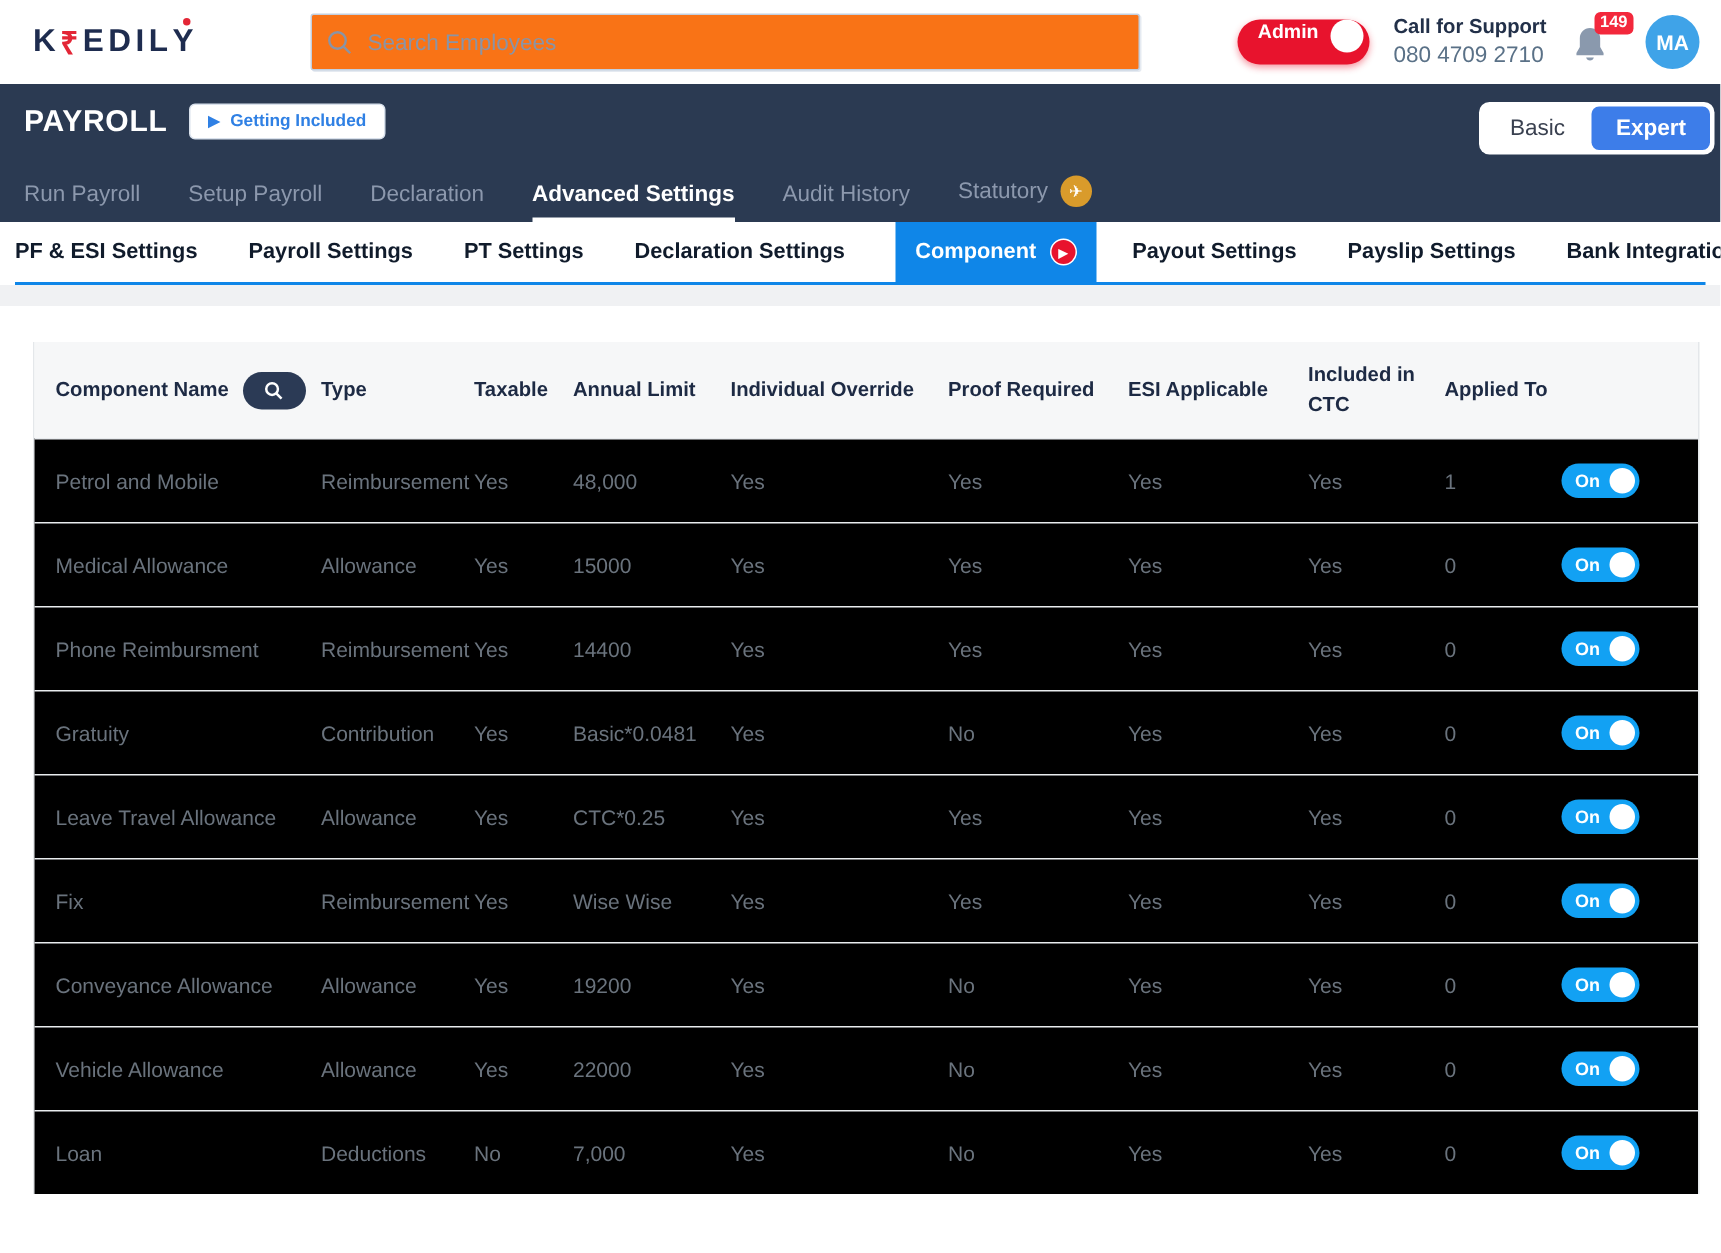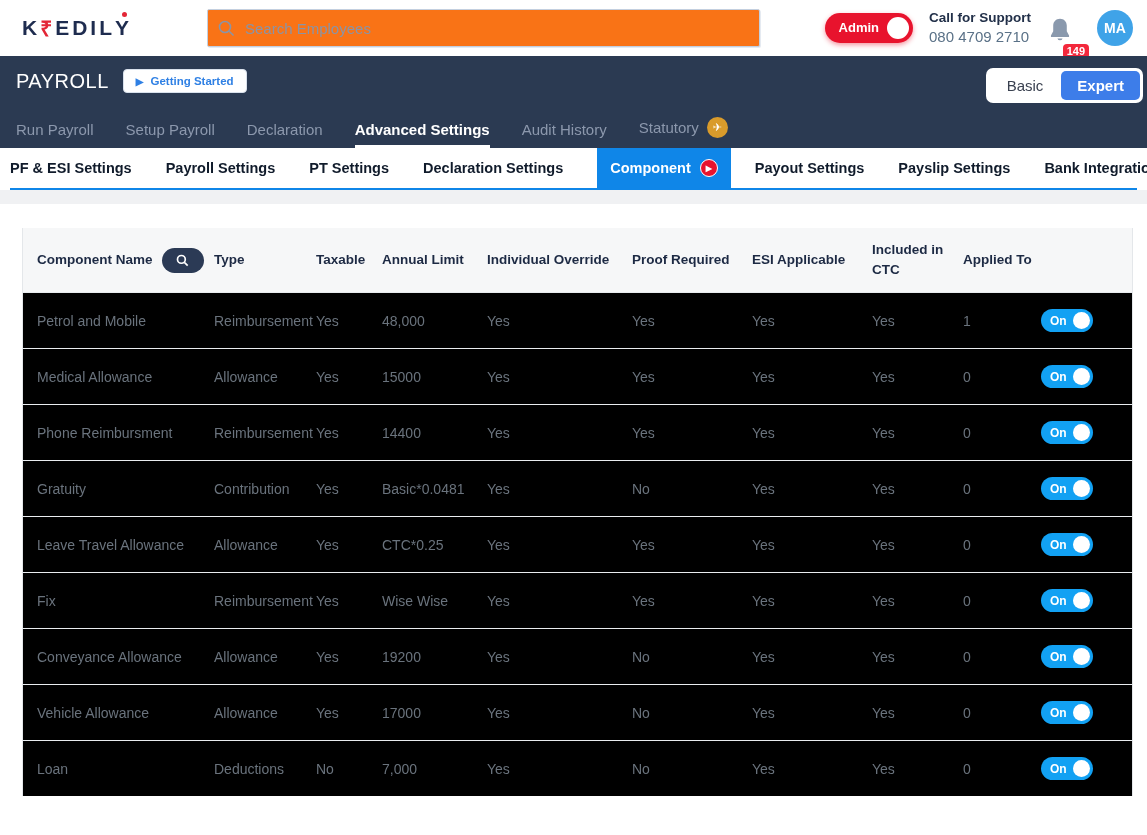--- a/index.html
+++ b/index.html
@@ -10,35 +10,35 @@
   .topbar { height:56px; background:#ffffff; display:flex; align-items:center; padding:0 14px 0 22px; position:relative; }
   .logo { font-size:21px; font-weight:bold; letter-spacing:3px; color:#1e2c4f; display:flex; align-items:center; }
   .logo .rupee { color:#e32636; }
   .logo .logo-y { position:relative; }
   .logo .logo-y::before { content:""; position:absolute; top:-4px; left:42%; width:5px; height:5px; border-radius:50%; background:#e32636; }
   .search-wrap { position:absolute; left:207px; top:9px; width:553px; height:38px; border:1px solid #c3cfdf; border-radius:2px; background:#f97316; display:flex; align-items:center; padding:0 10px; box-shadow:1px 1px 0 rgba(180,195,215,.35); }
   .search-wrap svg { flex:0 0 auto; margin-right:10px; }
   .search-wrap input { border:none; outline:none; flex:1; font-size:15px; color:#3c4858; font-family:inherit; background:transparent; }
   .search-wrap input::placeholder { color:#8a94a6; }
   .top-right { margin-left:auto; display:flex; align-items:center; gap:16px; }
-  .admin-pill { background:#e8132d; border-radius:999px; height:30px; display:flex; align-items:center; padding:0 4px 0 14px; box-shadow:0 2px 5px rgba(232,19,45,.45); cursor:pointer; }
+  .admin-pill { background:#e8132d; border-radius:999px; height:30px; display:flex; align-items:flex-start; padding:0 4px 0 14px; box-shadow:0 2px 5px rgba(232,19,45,.45); cursor:pointer; }
   .admin-pill .admin-label { color:#fff; font-size:13px; font-weight:bold; margin-right:8px; }
   .admin-pill .knob { width:22px; height:22px; border-radius:50%; background:#fff; }
   .support { text-align:left; line-height:1.3; }
   .support .s1 { font-size:13.5px; font-weight:bold; color:#223049; }
   .support .s2 { font-size:15px; color:#5a7187; }
   .bell-wrap { position:relative; width:34px; height:36px; cursor:pointer; }
   .bell-wrap svg { position:absolute; left:0; bottom:2px; }
-  .bell-badge { position:absolute; top:-2px; right:-8px; background:#f3283c; color:#fff; font-size:11px; font-weight:bold; border-radius:4px; padding:2px 4px; line-height:1;margin-top:36px; }
+  .bell-badge { position:absolute; top:-2px; right:-8px; background:#f3283c; color:#fff; font-size:11px; font-weight:bold; border-radius:4px; padding:2px 4px; line-height:1; }
   .avatar { width:36px; height:36px; border-radius:50%; background:#3fa3e8; color:#fff; font-size:14px; font-weight:bold; display:flex; align-items:center; justify-content:center; cursor:pointer; }
 
   
   .navy { height:92px; background:#2b3a52; padding:0 16px; position:relative; }
   .navy-row1 { display:flex; align-items:center; padding-top:13px; }
-  .page-title { color:#ffffff; font-size:20px; letter-spacing:.5px; font-weight:normal; }
+  .page-title { color:#ffffff; font-size:20px; letter-spacing:.5px; font-weight:bold; }
   .getting-started { margin-left:14px; background:#fff; border:1px solid #d9e1ec; border-radius:4px; padding:5px 12px; display:flex; align-items:center; gap:7px; color:#2f80e4; font-size:11.5px; font-weight:bold; cursor:pointer; font-family:inherit; }
   .getting-started .play { font-size:10px; }
   .mode-switch { position:absolute; right:4px; top:12px; background:#fff; border-radius:7px; padding:3px; display:flex; align-items:center; }
   .mode-basic { padding:6px 18px; color:#3a4150; font-size:15px; cursor:pointer; }
   .mode-expert { padding:6px 16px; background:#3d7de9; color:#fff; font-size:15px; font-weight:bold; border-radius:5px; cursor:pointer; }
   .navy-nav { position:absolute; left:16px; right:16px; bottom:0; display:flex; gap:32px; align-items:flex-end; }
   .navy-nav .nav-item { color:#8c98ad; font-size:15px; padding-bottom:10px; cursor:pointer; display:flex; align-items:center; gap:8px; }
   .navy-nav .nav-item.active { color:#fff; font-weight:bold; border-bottom:3px solid #fff; padding-bottom:7px; }
   .plane-badge { width:21px; height:21px; border-radius:50%; background:#d99b2b; color:#fff; font-size:11px; display:flex; align-items:center; justify-content:center; }
 
@@ -107,21 +107,21 @@
     </div>
     <div class="avatar">MA</div>
   </div>
 </div>
 
 <div class="navy">
   <div class="navy-row1">
     <div class="page-title">PAYROLL</div>
     <button class="getting-started">
       <span class="play">▶</span>
-      <span>Getting Started</span>
+      <span>Getting Included</span>
     </button>
   </div>
   <div class="mode-switch">
     <span class="mode-basic">Basic</span>
     <span class="mode-expert">Expert</span>
   </div>
   <div class="navy-nav">
       <div class="nav-item">
         <span>Run Payroll</span>
       </div>
@@ -316,21 +316,21 @@
             <div class="toggle">
               <span class="t-label">On</span>
               <span class="t-knob"></span>
             </div>
           </div>
         </div>
         <div class="t-row">
           <div>Vehicle Allowance</div>
           <div>Allowance</div>
           <div>Yes</div>
-          <div>17000</div>
+          <div>22000</div>
           <div>Yes</div>
           <div>No</div>
           <div>Yes</div>
           <div>Yes</div>
           <div>0</div>
           <div>
             <div class="toggle">
               <span class="t-label">On</span>
               <span class="t-knob"></span>
             </div>

